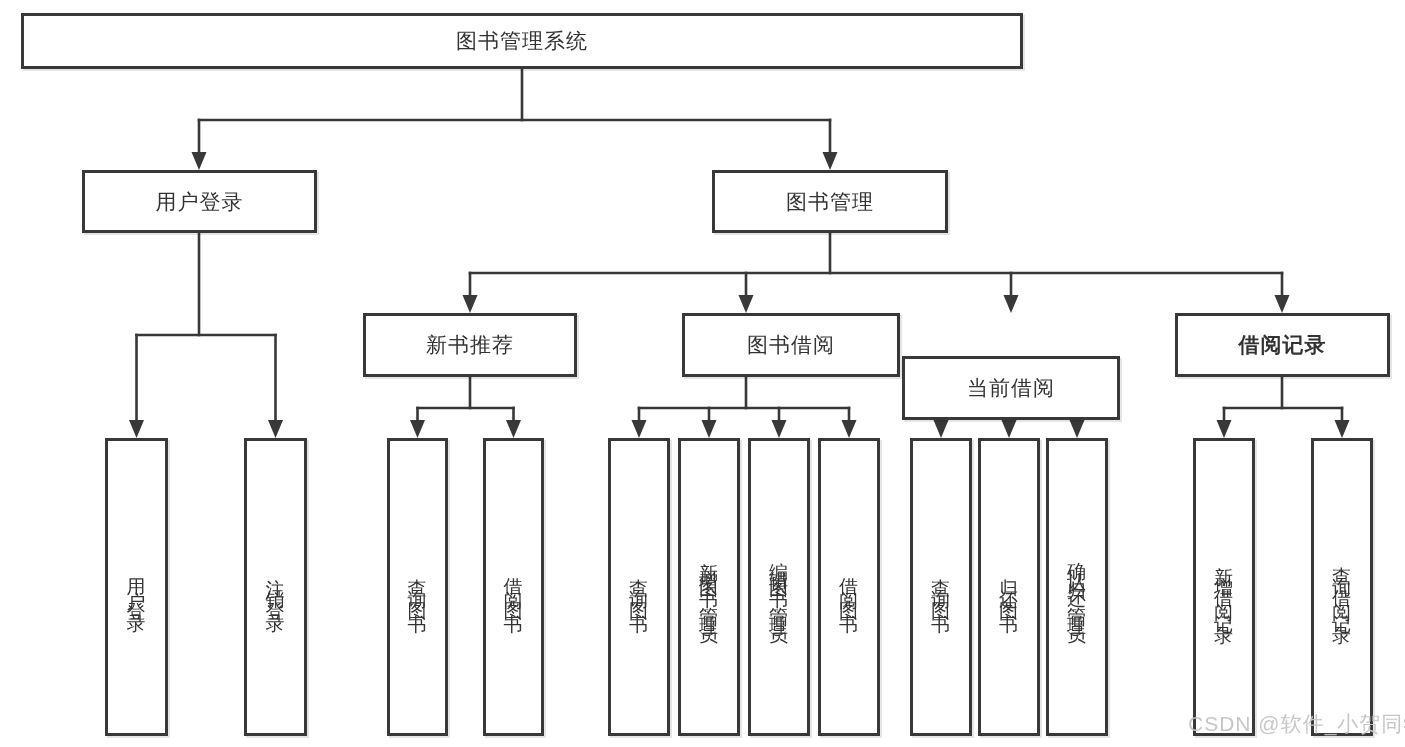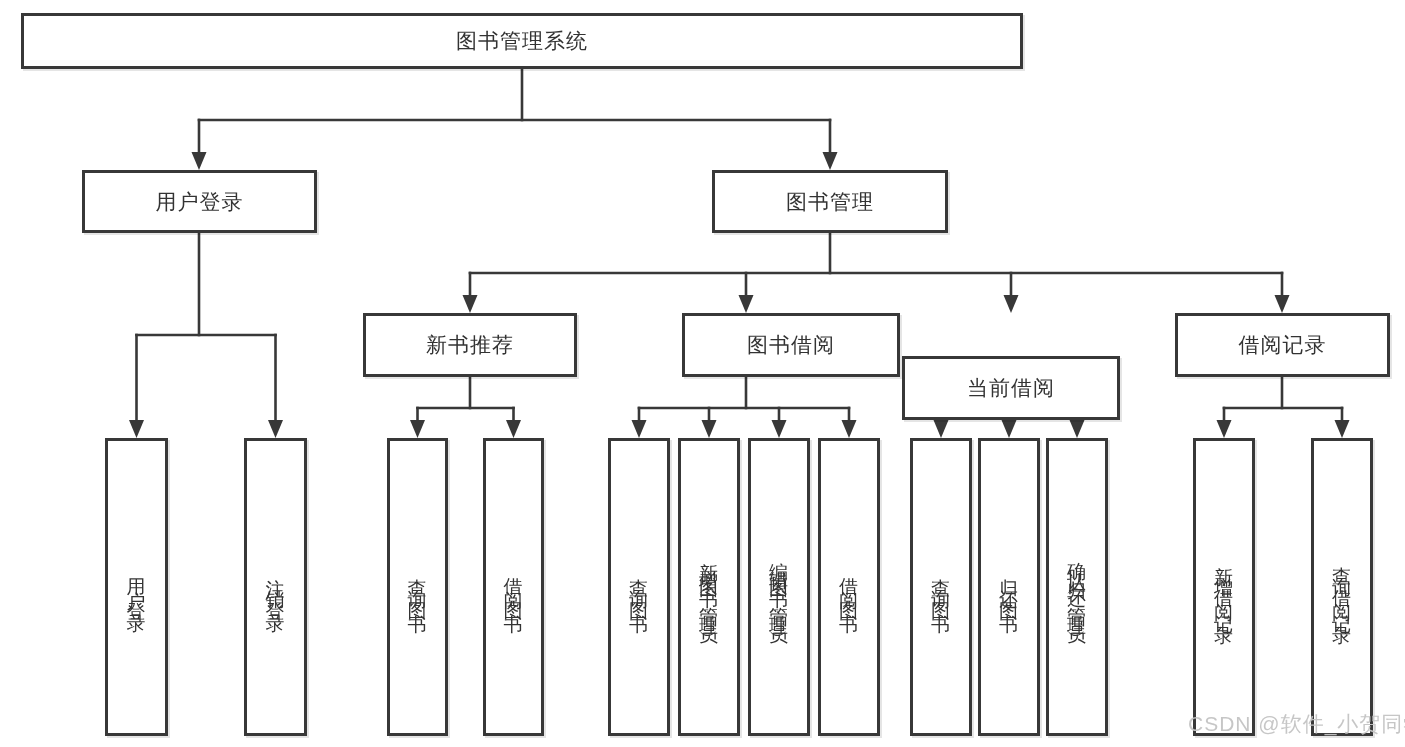--- a/index.html
+++ b/index.html
@@ -143,21 +143,21 @@
 
   <div class="hbox" style="left:363px;top:313px;width:214px;height:64px;">
     <span>新书推荐</span>
   </div>
   <div class="hbox" style="left:637px;top:313px;width:218px;height:64px;margin-left:45px;">
     <span>图书借阅</span>
   </div>
   <div class="hbox" style="left:902px;top:313px;width:218px;height:64px;margin-top:43px;">
     <span>当前借阅</span>
   </div>
-  <div class="hbox" style="left:1175px;top:313px;width:215px;height:64px;">
+  <div class="hbox" style="left:1175px;top:313px;width:215px;height:64px;font-weight:bold;">
     <span>借阅记录</span>
   </div>
 
   <div class="vbox" style="left:105px;top:438px;width:63px;height:298px;">
     <span>用户登录</span>
   </div>
   <div class="vbox" style="left:244px;top:438px;width:63px;height:298px;">
     <span>注销登录</span>
   </div>
 

